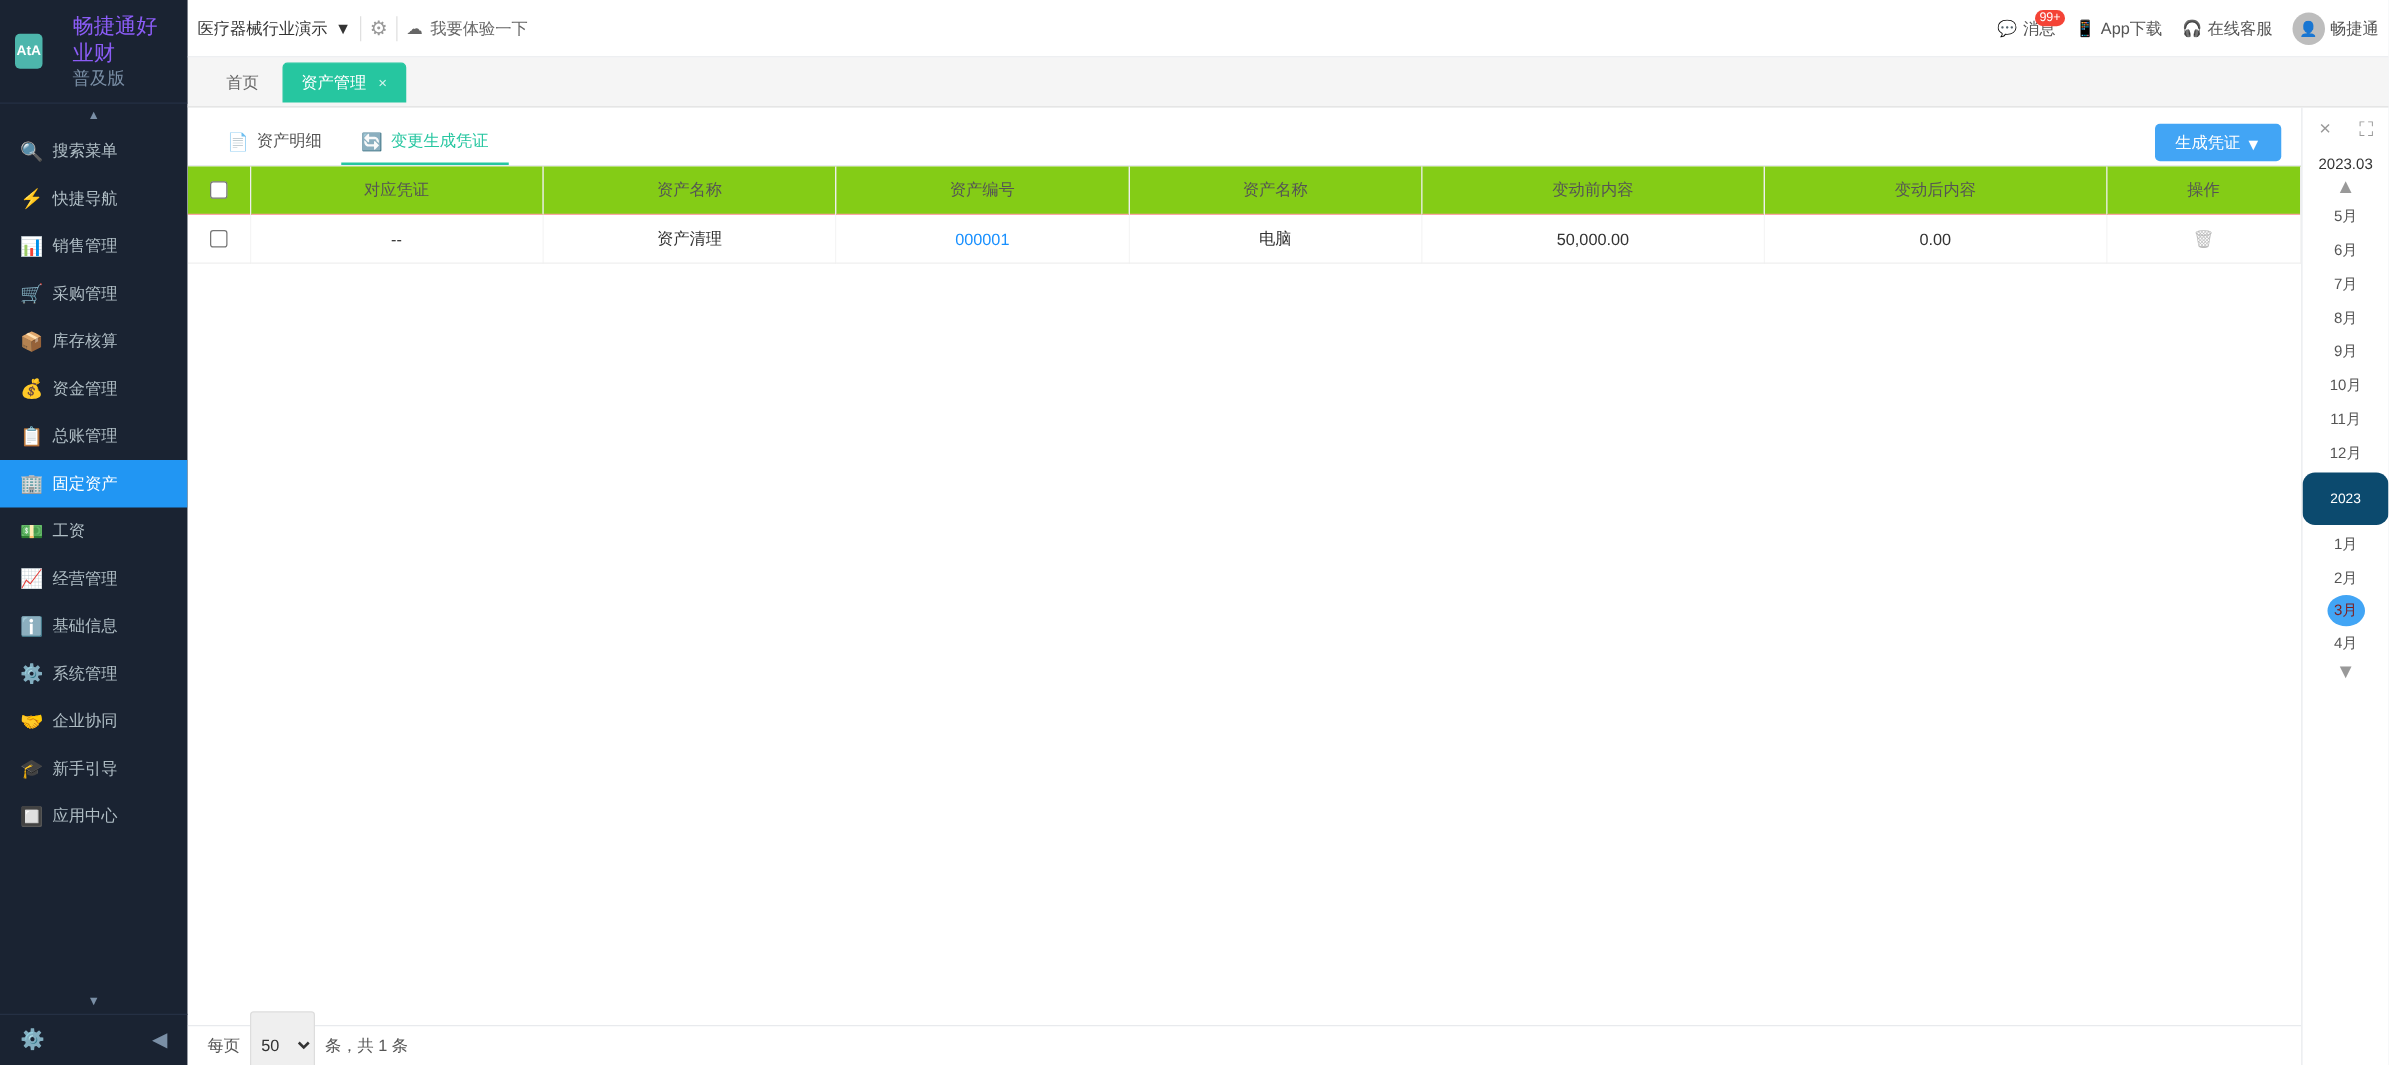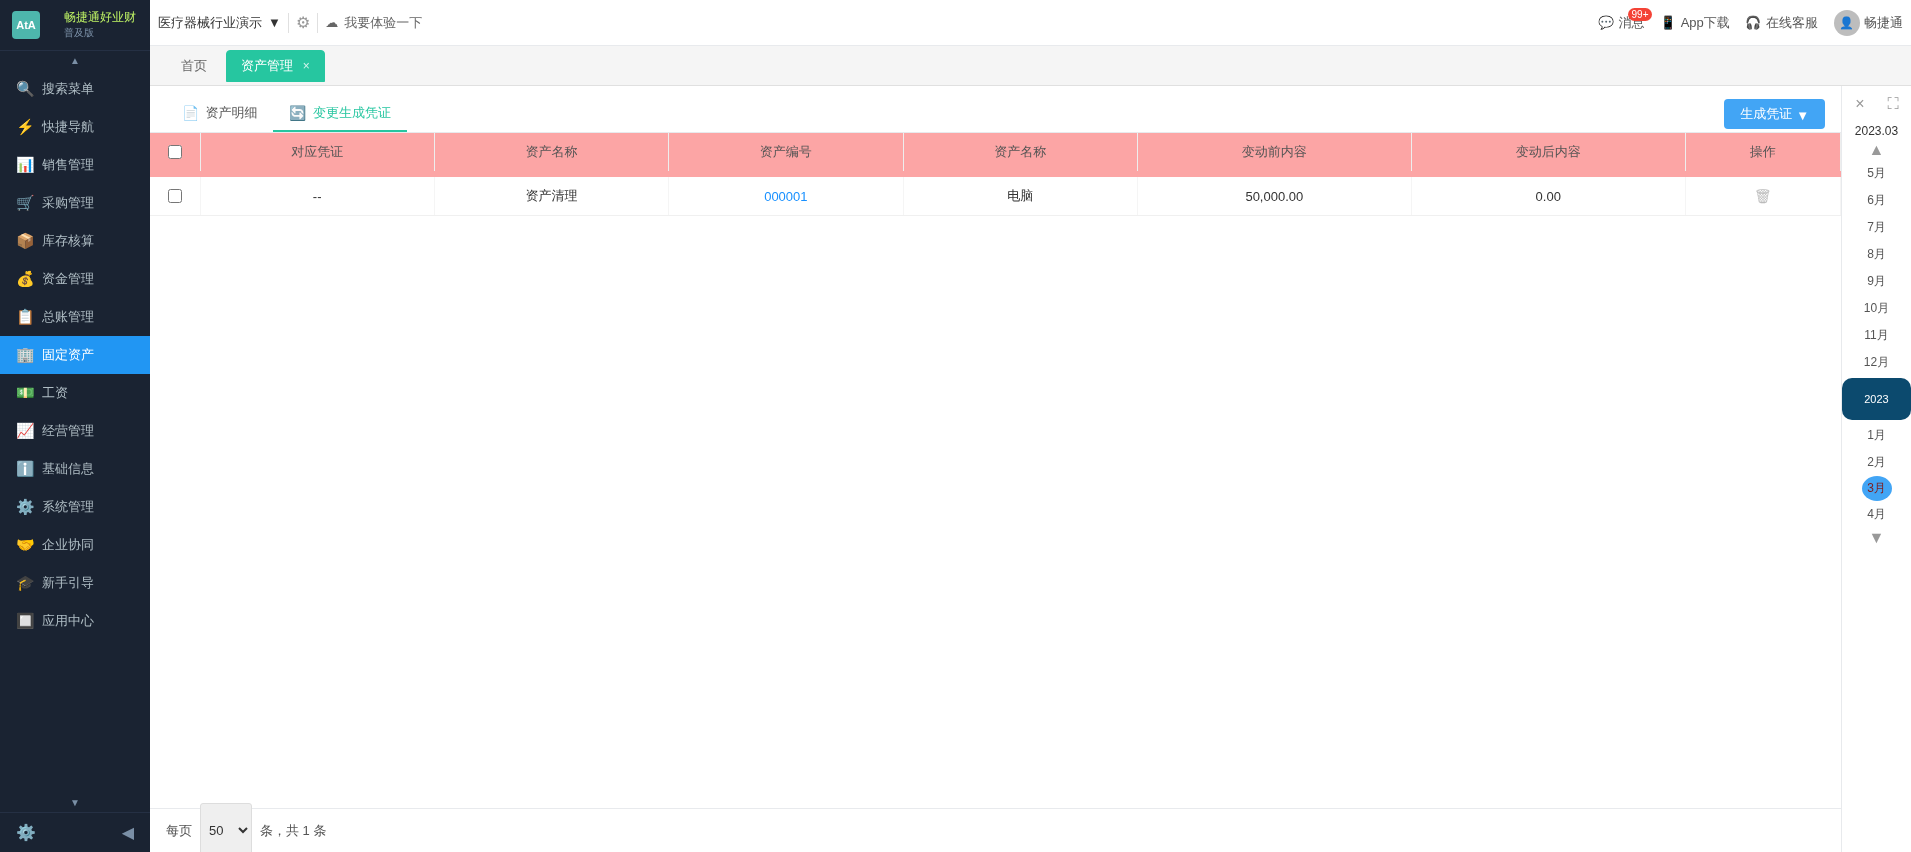--- a/index.html
+++ b/index.html
@@ -23,22 +23,22 @@
       gap: 24px;
       border-bottom: 1px solid #253044;
     }
     .sidebar-logo-icon {
       width: 28px; height: 28px;
       background: #4db6ac;
       border-radius: 4px;
       display: flex; align-items: center; justify-content: center;
       color: white; font-size: 11px; font-weight: bold;
     }
-    .sidebar-title { font-size: 12px; color: #bef264; line-height: 1.3; }
-    .sidebar-subtitle { font-size: 10px; color: #7a8fa6; }
+    .sidebar-title { font-size: 17px; color: #8b5cf6; line-height: 1.3; }
+    .sidebar-subtitle { font-size: 14px; color: #7a8fa6; }
     .sidebar-scroll { flex: 1; overflow-y: auto; }
     .sidebar-nav-item {
       display: flex; align-items: center; gap: 8px;
       padding: 10px 16px;
       cursor: pointer;
       color: #b0bec5;
       font-size: 13px;
       transition: background 0.2s;
     }
     .sidebar-nav-item.active { background: #2196f3; color: white; }
@@ -182,21 +182,21 @@
     .table-container {
       flex: 1;
       overflow-y: auto;
       padding: 0;
     }
     table {
       width: 100%;
       border-collapse: collapse;
       font-size: 13px;
     }
-    thead tr { background: #fca5a5; border-bottom: 6px solid #fca5a5; }
+    thead tr { background: #84cc16; border-bottom: 1px solid #fca5a5; }
     thead th {
       padding: 10px 12px;
       text-align: center;
       color: #555;
       font-weight: 500;
       border-right: 1px solid #eee;
     }
     thead th:first-child { width: 50px; }
     tbody td {
       padding: 10px 12px;
@@ -205,21 +205,21 @@
       border-right: 1px solid #f5f5f5;
       color: #333;
     }
     .checkbox-cell { display: flex; justify-content: center; align-items: center; }
     input[type="checkbox"] { width: 14px; height: 14px; cursor: pointer; }
 
     .delete-icon { color: #bbb; cursor: pointer; font-size: 14px; }
 
     
     .pagination {
-      height: 44px;
+      height: 32px;
       display: flex;
       align-items: center;
       padding: 0 16px;
       border-top: 1px solid #e8eaed;
       background: white;
       font-size: 13px;
       color: #555;
       gap: 8px;
     }
     .page-size-select {

